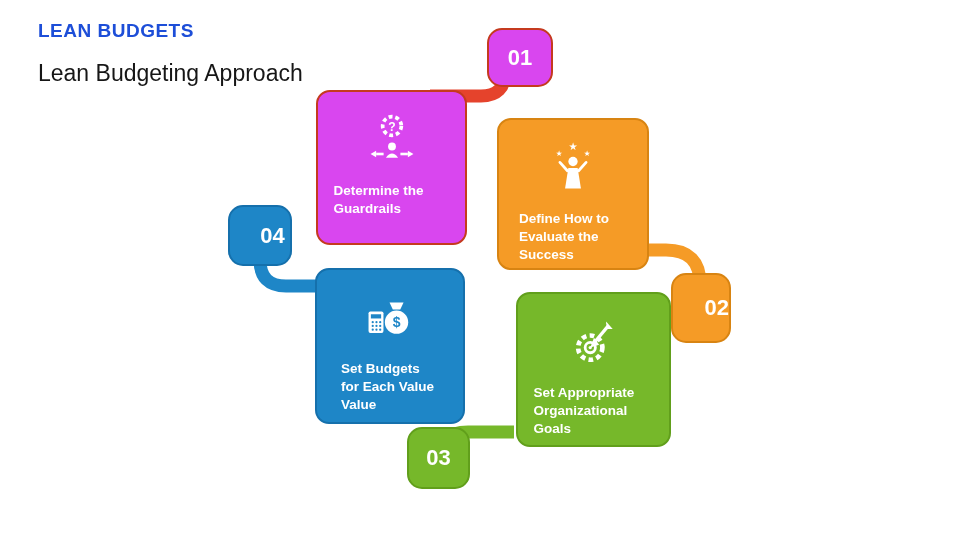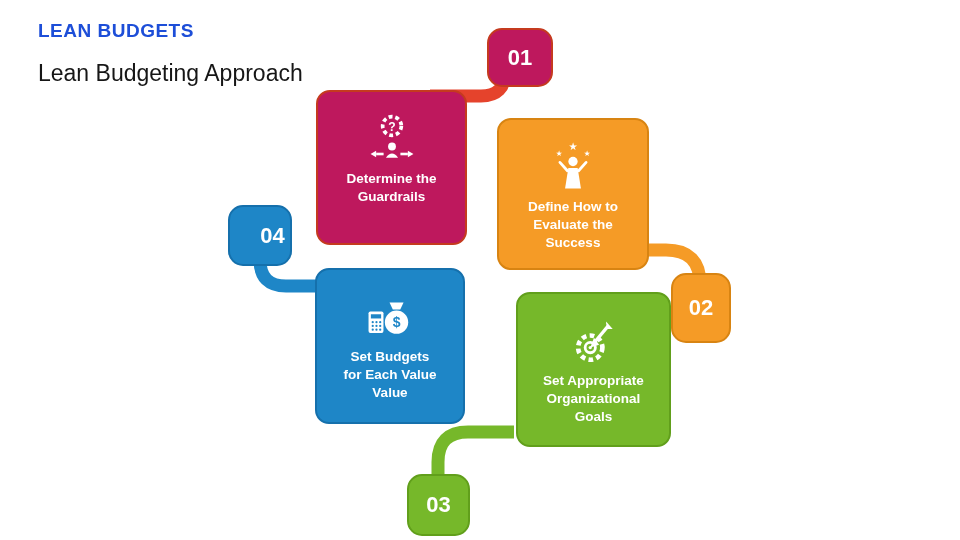--- a/index.html
+++ b/index.html
@@ -14,45 +14,45 @@
   .subtitle{
     position:absolute;left:38px;top:60px;font-size:23px;color:#161616;
   }
   .connectors{position:absolute;left:0;top:0;z-index:1;}
   .card{
     position:absolute;border-radius:14px;border:2px solid;box-sizing:border-box;
     display:flex;flex-direction:column;align-items:center;padding-top:18px;z-index:2;
   }
   .card .icon{height:60px;display:flex;align-items:center;justify-content:center;}
   .card .label{
-    color:#ffffff;font-size:13.5px;font-weight:600;text-align:center;
-    line-height:1.35;margin-top:0;
+    color:#ffffff;font-size:13.5px;font-weight:600;
+    line-height:1.35;margin-top:12px;
   }
   .badge{
     position:absolute;border-radius:15px;border:2px solid;box-sizing:border-box;
     display:flex;align-items:center;justify-content:center;color:#ffffff;
     font-weight:bold;font-size:22px;z-index:3;
   }
   
-  .c1{background:#be185d;border-color:#C53A1F;}
+  .c1{background:#d946ef;border-color:#C53A1F;}
   .c2{background:#F59B26;border-color:#D88412;}
   .c3{background:#76B82A;border-color:#619F1B;}
   .c4{background:#1E86C7;border-color:#1570AC;}
   
   .card-1{left:316px;top:90px;width:151px;height:155px;}
   .card-2{left:497px;top:118px;width:152px;height:152px;}
   .card-3{left:516px;top:292px;width:155px;height:155px;}
   .card-4{left:315px;top:268px;width:150px;height:156px;}
   .card-1 .label{max-width:116px;}
   .card-2 .label{max-width:108px;}
   .card-3 .label{max-width:120px;}
   .card-4 .label{max-width:98px;}
   .badge-1{left:487px;top:28px;width:66px;height:59px;}
-  .badge-2{left:671px;top:273px;width:60px;height:70px;}
-  .badge-3{left:407px;top:474px;width:63px;height:62px;}
+  .badge-2{left:671px;top:273px;width:60px;height:70px;justify-content:flex-end;}
+  .badge-3{left:407px;top:427px;width:63px;height:62px;}
   .badge-4{left:228px;top:205px;width:64px;height:61px;padding-left:25px;}
 </style>
 </head>
 <body>
 
 <div class="slide">
 
   <div class="title">LEAN BUDGETS</div>
   <div class="subtitle">Lean Budgeting Approach</div>
 

